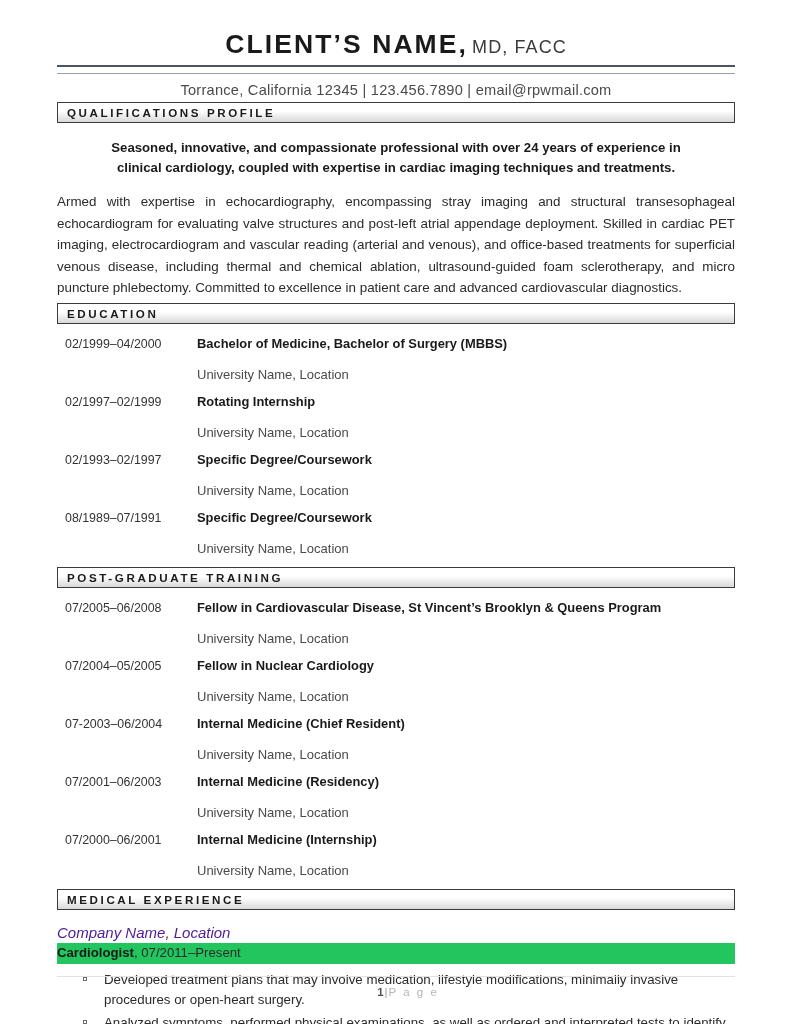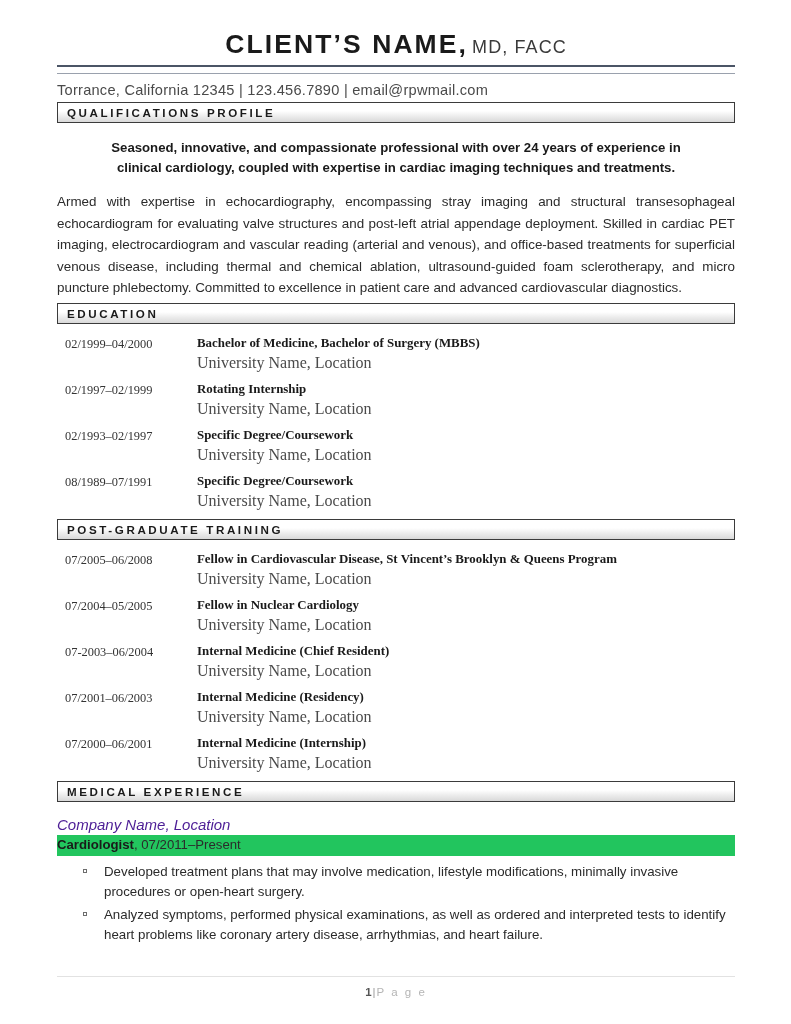--- a/index.html
+++ b/index.html
@@ -43,20 +43,21 @@
     color: #3a3a3a;
     margin-left: 4px;
   }
   .double-rule {
     margin-top: 5px;
     height: 6px;
     border-top: 2.6px solid #4b5566;
     border-bottom: 1px solid #9aa1ad;
   }
   .contact {
+    text-align: center;
     font-size: 14.6px;
     color: #4a4a4a;
     letter-spacing: 0.25px;
     margin-top: 8px;
     white-space: nowrap;
   }
 
   
   .sec-bar {
     margin-top: 4px;
@@ -88,21 +89,21 @@
   }
   .profile-body {
     margin-top: 14px;
     font-size: 13.4px;
     line-height: 21.5px;
     text-align: justify;
     color: #2b2b2b;
   }
 
   
-  .entries { margin-top: 11px; font-family: Liberation Serif, serif; }
+  .entries { margin-top: 11px; }
   .entry {
     display: flex;
     margin-bottom: 10px;
   }
   .entry .dates {
     width: 140px;
     flex: 0 0 140px;
     padding-left: 8px;
     box-sizing: border-box;
     font-size: 12.4px;
@@ -111,24 +112,24 @@
     padding-top: 1px;
   }
   .entry .detail { flex: 1 1 auto; }
   .entry .etitle {
     font-size: 12.9px;
     font-weight: bold;
     color: #1a1a1a;
     line-height: 17px;
   }
   .entry .esub {
-    font-size: 16px;
+    font-size: 13px;
     color: #4a4a4a;
     line-height: 17px;
-    margin-top: 2px;
+    margin-top: 14px;
   }
 
   
   .exp-block { margin-top: 14px; }
   .company {
     font-size: 15px;
     font-style: italic;
     color: #4c1d95;
     line-height: 17px;
   }
@@ -170,21 +171,21 @@
   
   .footer-rule {
     position: absolute;
     left: 0;
     top: 976px;
     width: 678px;
     border-top: 1px solid #e2e2e2;
   }
   .footer {
     position: absolute;
-    left: 0;
+    left: 12px;
     top: 982px;
     width: 678px;
     text-align: center;
     white-space: nowrap;
   }
   .footer .pg-num {
     font-size: 11.5px;
     font-weight: bold;
     color: #555555;
   }

